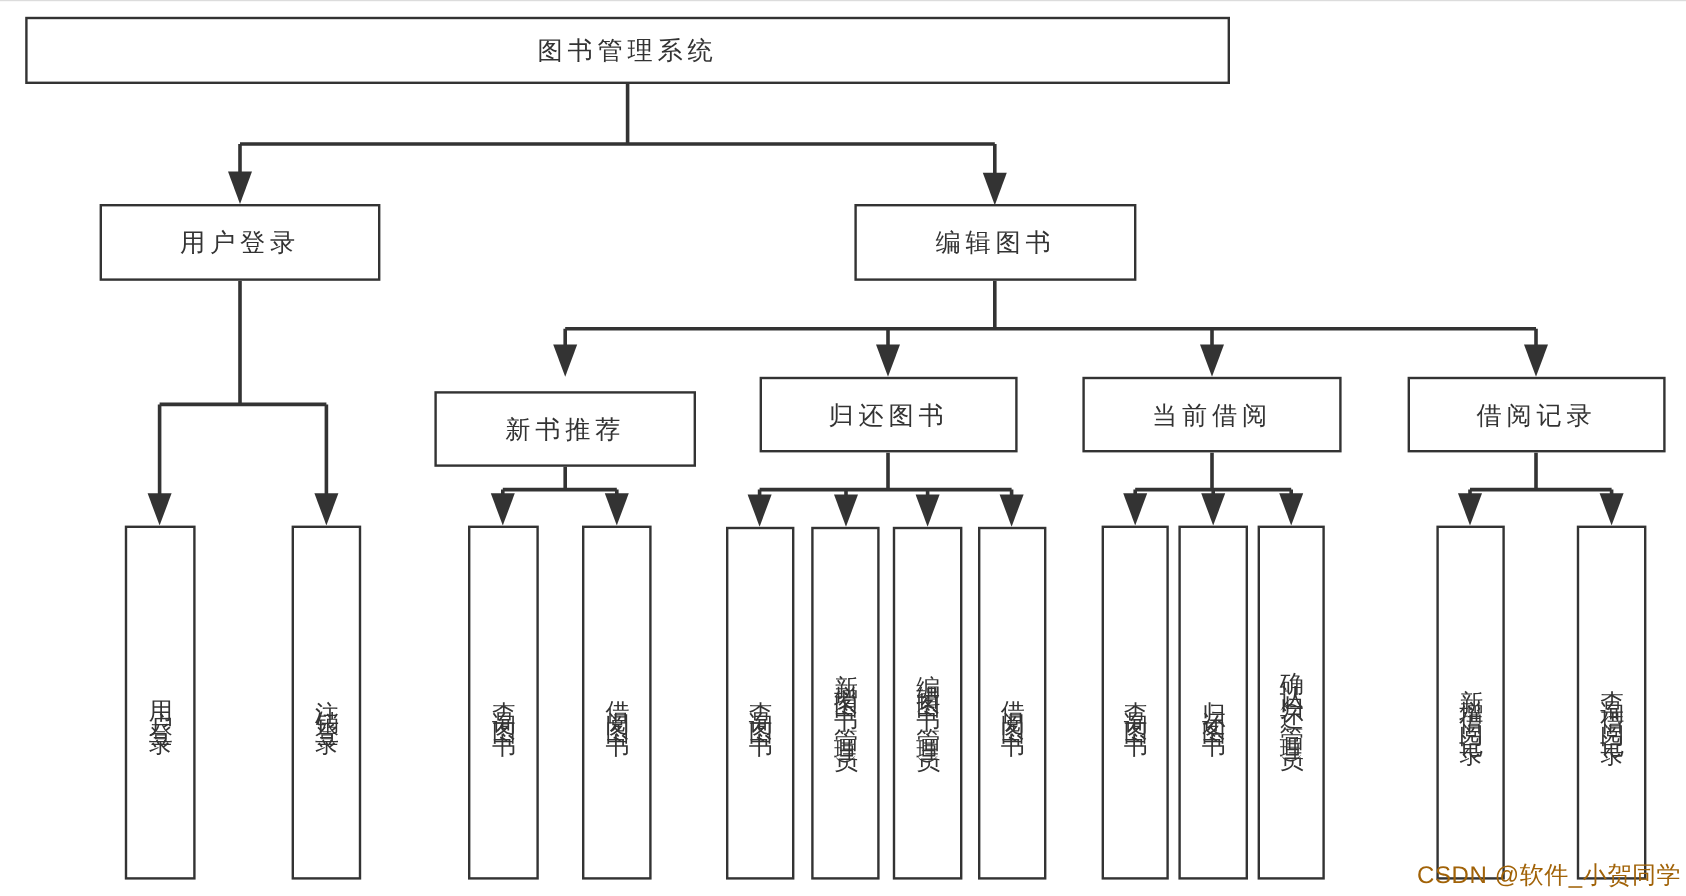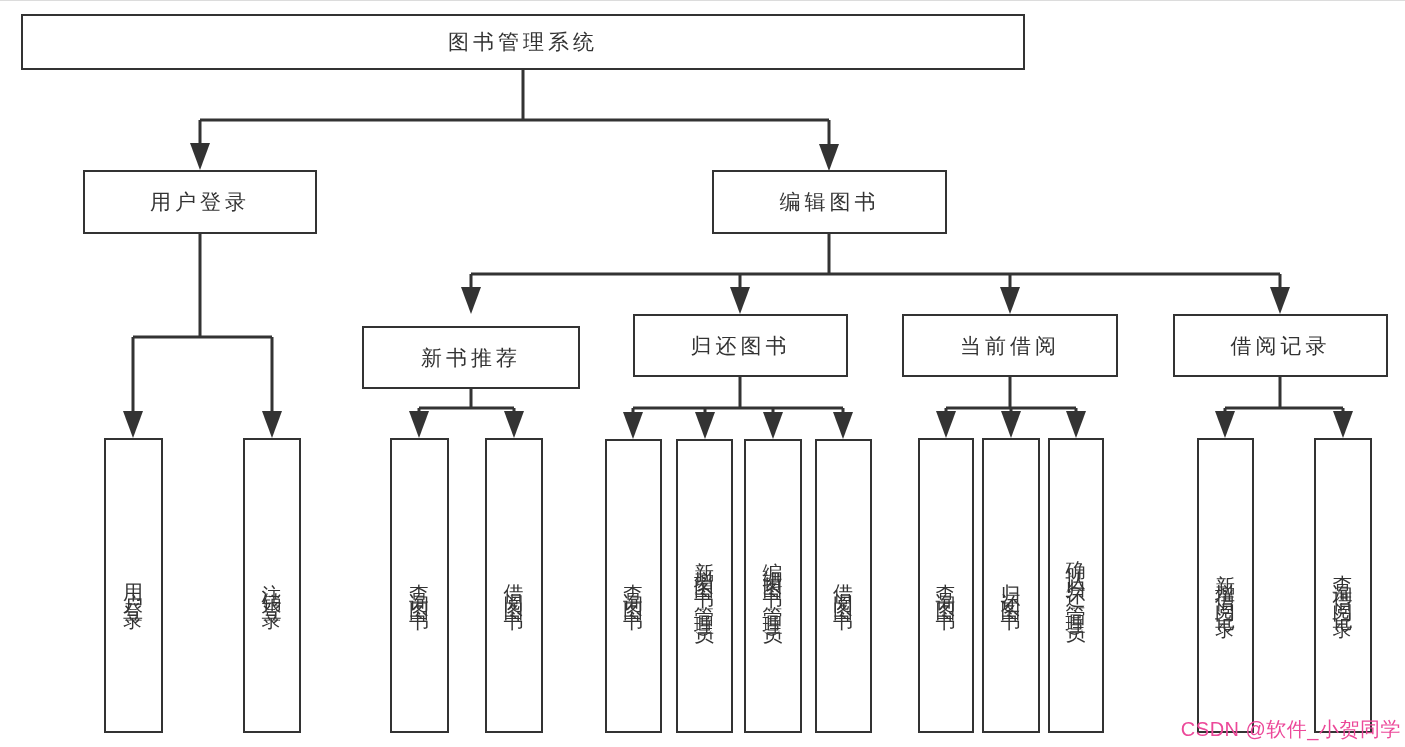--- a/index.html
+++ b/index.html
@@ -15,21 +15,21 @@
     position:absolute;box-sizing:border-box;
     border:2.4px solid #333333;background:#ffffff;
     display:flex;align-items:center;justify-content:center;
     z-index:1;color:#333333;
   }
   .hlabel{font-size:21px;letter-spacing:4px;color:#333333;white-space:nowrap;}
   .leaf{writing-mode:vertical-rl;text-orientation:mixed;}
   .vlabel{font-size:20px;letter-spacing:9px;color:#333333;line-height:1;white-space:nowrap;}
   .watermark{
     position:absolute;z-index:5;right:4px;top:715px;
-    font-size:20px;color:#ec4899;letter-spacing:0.5px;white-space:nowrap;
+    font-size:20px;color:#a16207;letter-spacing:0.5px;white-space:nowrap;
   }
 </style>
 </head>
 <body>
 
 <div class="stage">
 
   <svg class="wires" width="1405" height="747" viewBox="0 0 1405 747">
     <g stroke="#333333" stroke-width="3" fill="none">
 

